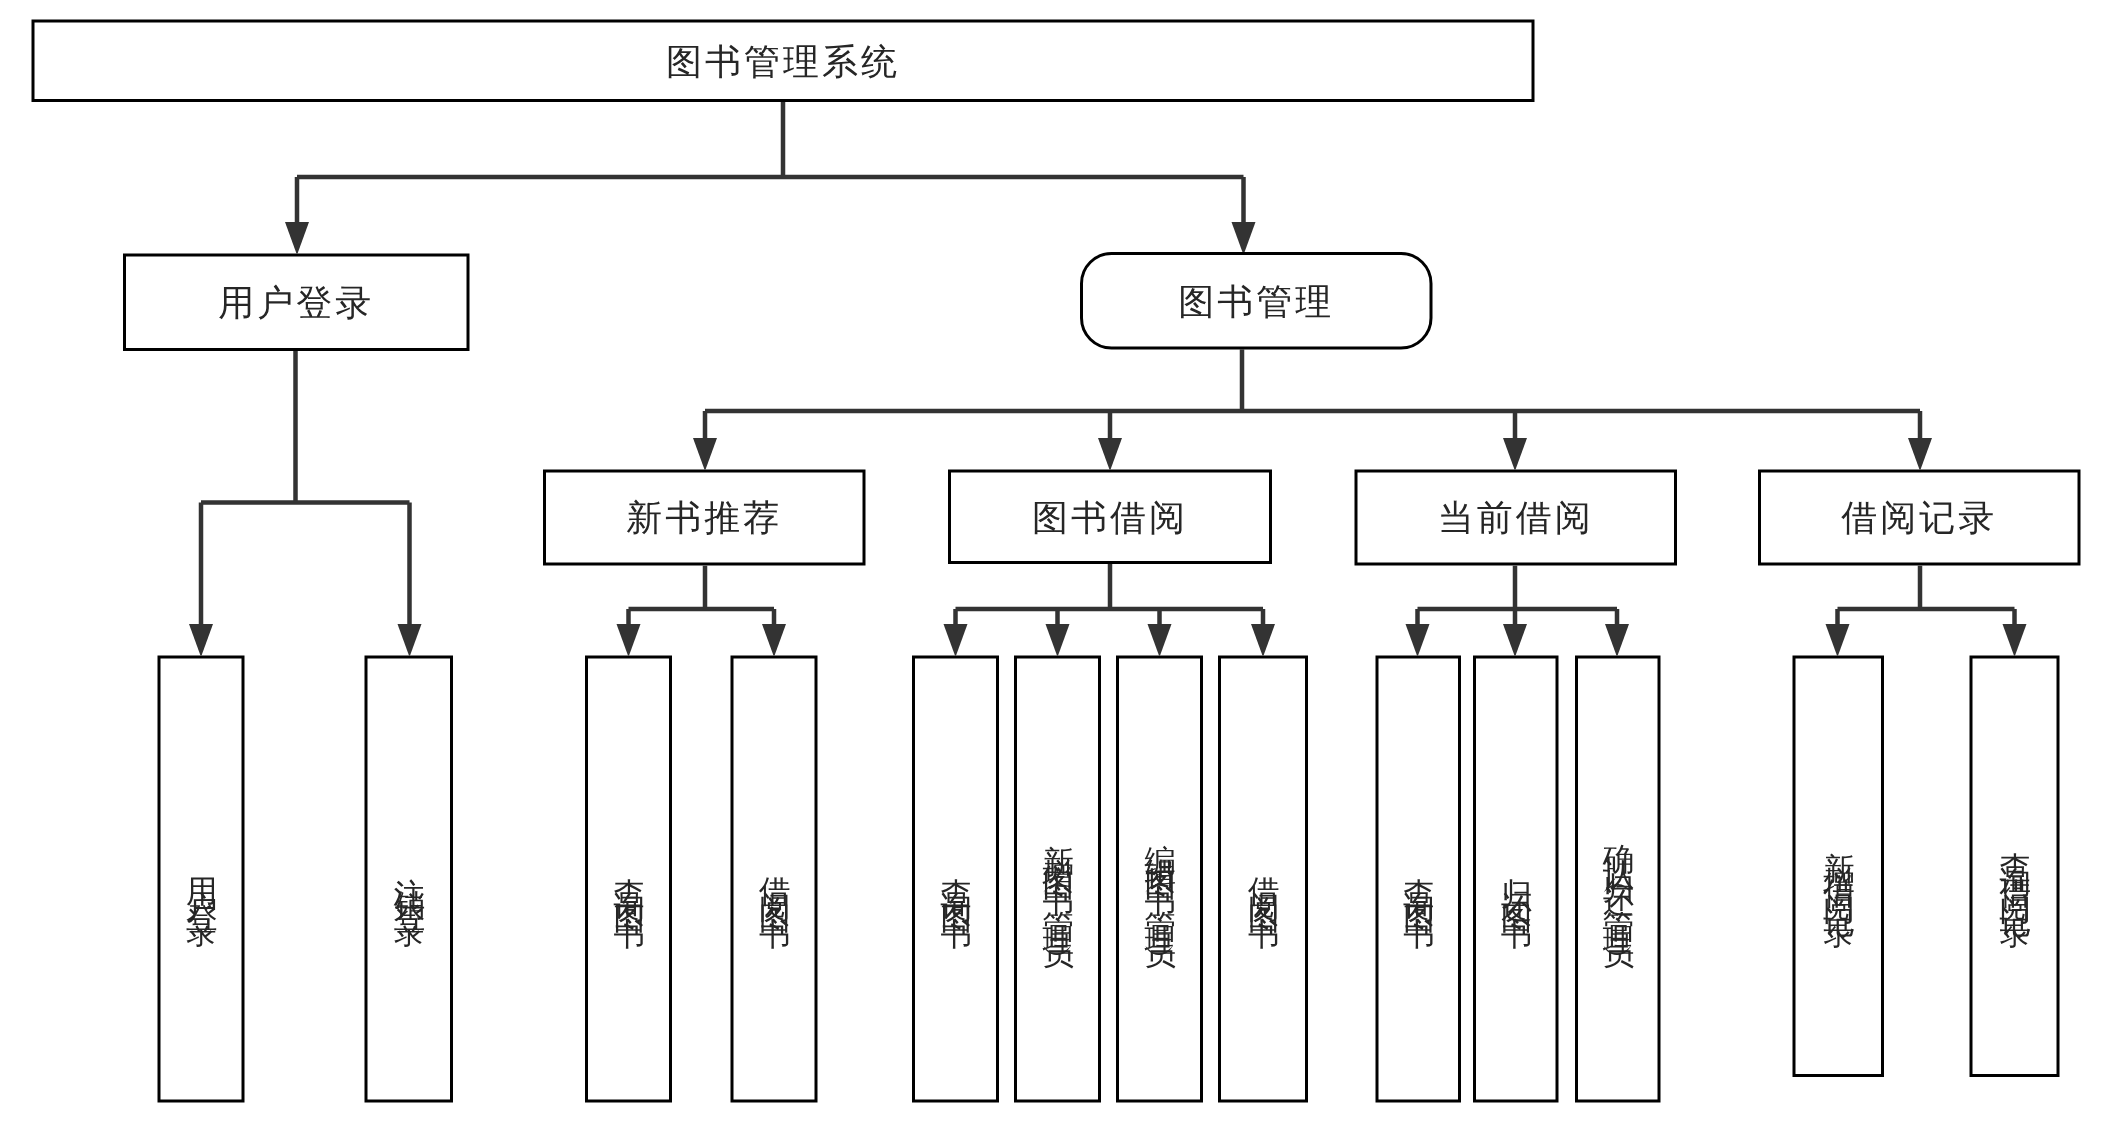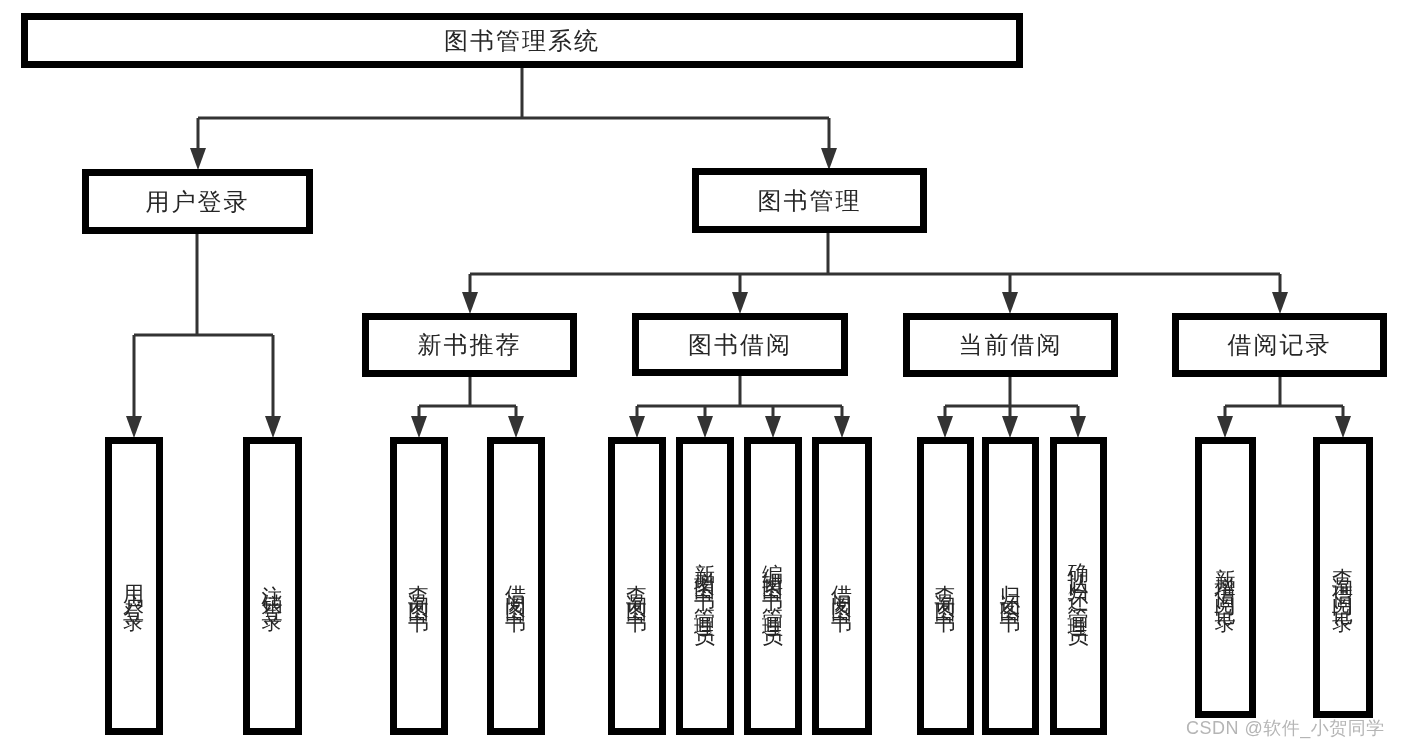--- a/index.html
+++ b/index.html
@@ -2,21 +2,21 @@
 <html><head>
 <meta charset="utf-8">
 <style>
   html,body { margin:0; padding:0; background:#ffffff; }
   .canvas {
     position:relative; width:1405px; height:747px; background:#ffffff;
     font-family:"Liberation Sans", sans-serif; overflow:hidden;
   }
   svg.connectors { position:absolute; left:0; top:0; width:1405px; height:747px; }
   .node {
-    position:absolute; box-sizing:border-box; border:7px solid #000000;
+    position:absolute; box-sizing:border-box; border:2px solid #000000;
     background:#ffffff; display:flex; align-items:center; justify-content:center;
     color:#262626; text-align:center;
   }
   .node.h { font-size:24px; letter-spacing:2px; }
   .node.v span.vtext {
     writing-mode:vertical-lr; text-orientation:mixed;
     font-size:21px; line-height:1; letter-spacing:9px;
   }
   .watermark {
     position:absolute; left:1186px; top:716px; width:214px;
@@ -61,21 +61,21 @@
     </g>
   </svg>
 
   <div class="node h" style="left:21px; top:13px; width:1002px; height:55px;">
     <span>图书管理系统</span>
   </div>
 
   <div class="node h" style="left:82px; top:169px; width:231px; height:65px;">
     <span>用户登录</span>
   </div>
-  <div class="node h" style="left:692px; top:168px; width:235px; height:65px;">
+  <div class="node h" style="left:720px; top:168px; width:235px; height:65px;border-radius:21px;">
     <span>图书管理</span>
   </div>
 
   <div class="node h" style="left:362px; top:313px; width:215px; height:64px;justify-content:center;">
     <span>新书推荐</span>
   </div>
   <div class="node h" style="left:632px; top:313px; width:216px; height:63px;justify-content:center;">
     <span>图书借阅</span>
   </div>
   <div class="node h" style="left:903px; top:313px; width:215px; height:64px;justify-content:center;">
@@ -122,15 +122,14 @@
     <span class="vtext">确认归还（管理员）</span>
   </div>
 
   <div class="node v" style="left:1195px; top:437px; width:61px; height:281px;">
     <span class="vtext">新增借阅记录</span>
   </div>
   <div class="node v" style="left:1313px; top:437px; width:60px; height:281px;">
     <span class="vtext">查询借阅记录</span>
   </div>
 
-  <div class="watermark">CSDN @软件_小贺同学</div>
 
 </div>
 
 </body></html>

